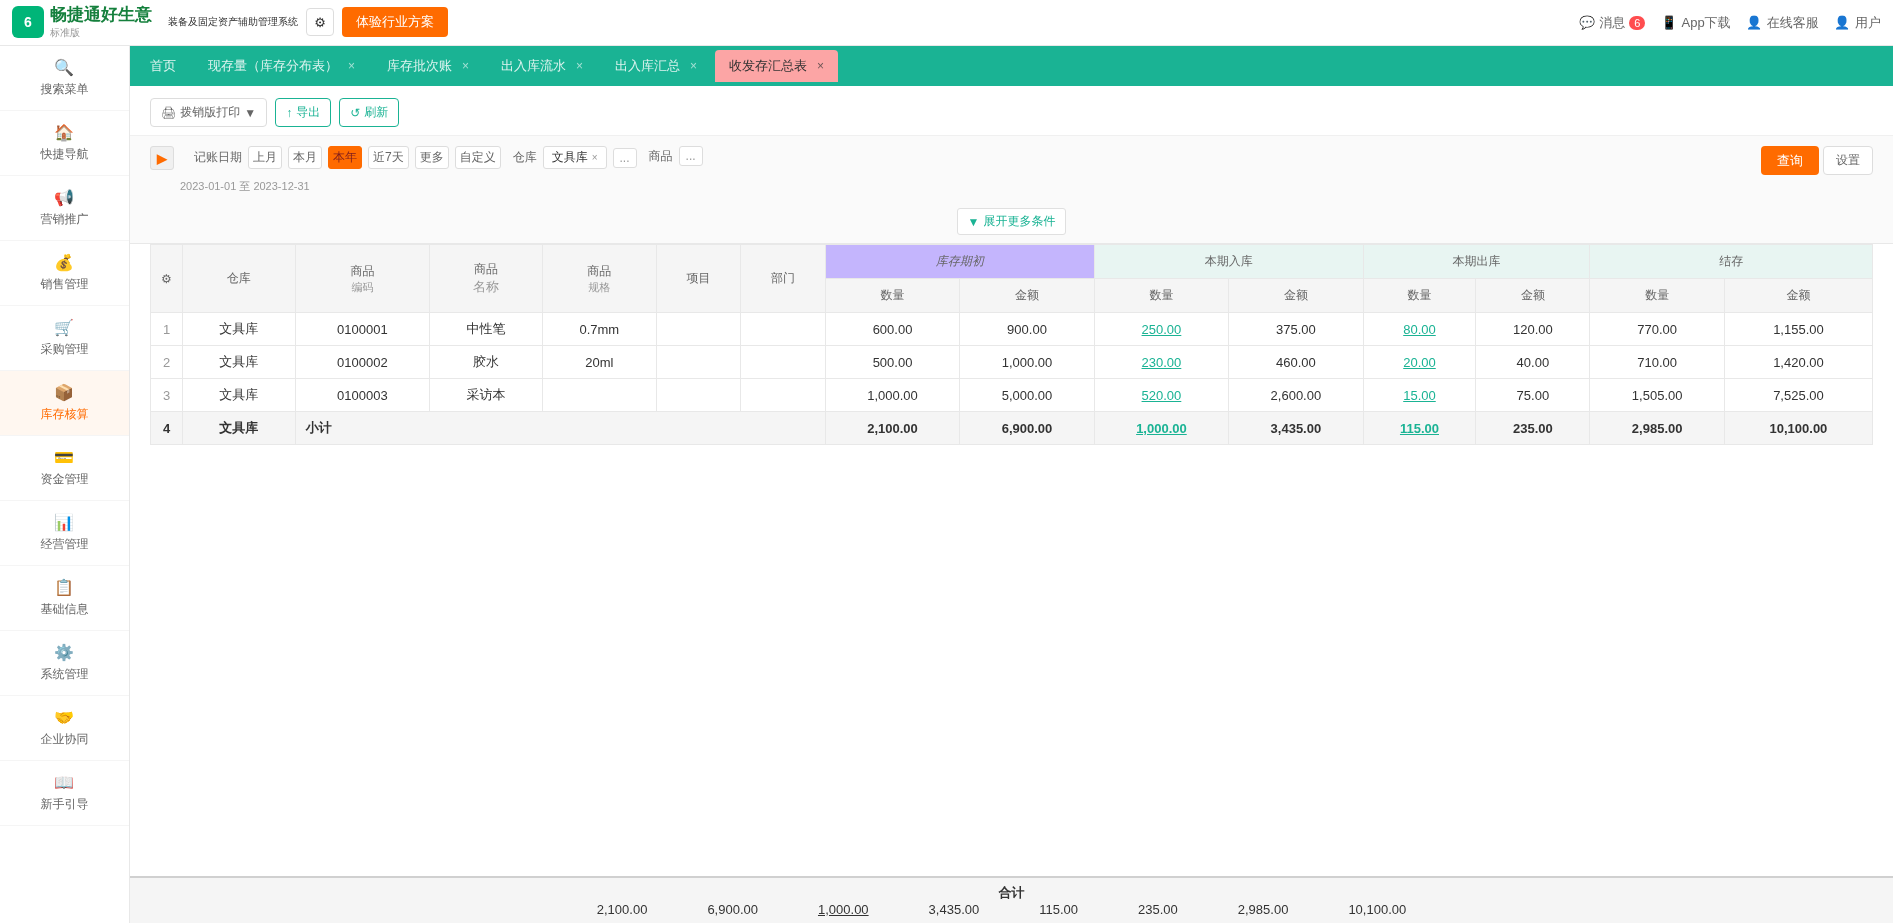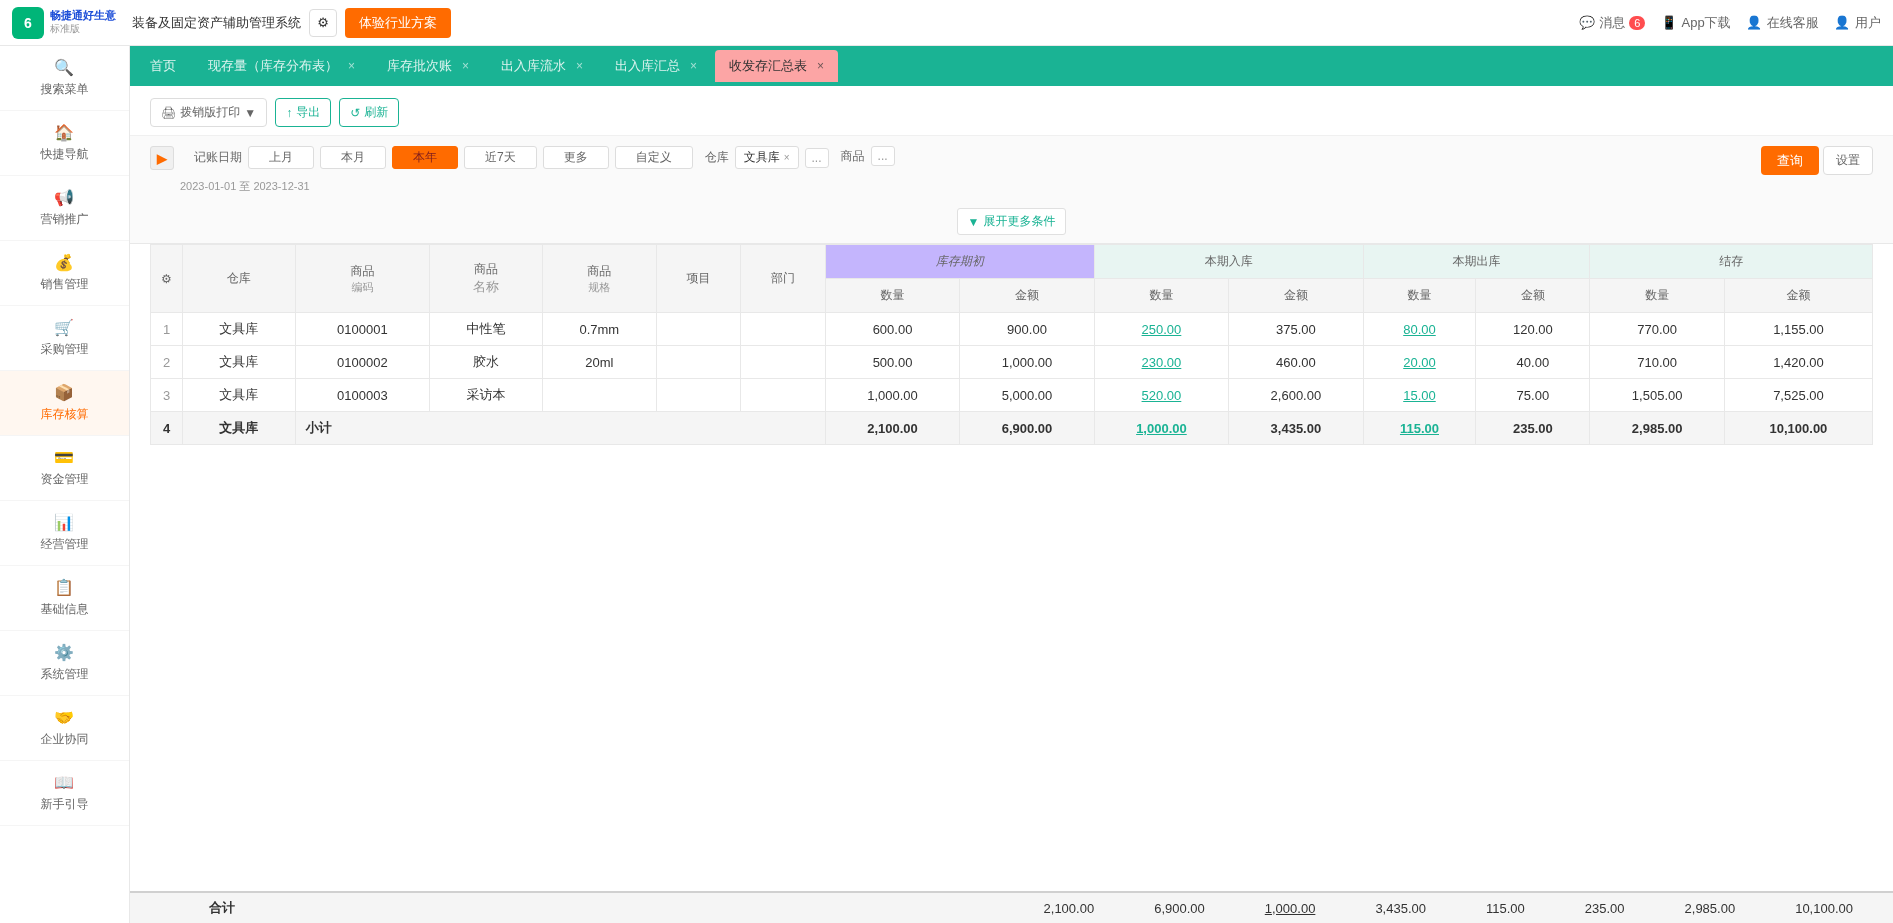--- a/index.html
+++ b/index.html
@@ -3,23 +3,23 @@
   <meta charset="utf-8">
   <style>
     * { box-sizing: border-box; margin: 0; padding: 0; font-family: 'Microsoft YaHei', Arial, sans-serif; }
     body { background: #f0f2f5; font-size: 13px; color: #333; display: flex; flex-direction: column; height: 923px; overflow: hidden; }
 
     
     .top-bar { background: #fff; height: 46px; display: flex; align-items: center; padding: 0 12px; border-bottom: 1px solid #e8e8e8; justify-content: space-between; flex-shrink: 0; }
     .top-bar-left { display: flex; align-items: center; gap: 8px; }
     .logo-area { display: flex; align-items: center; gap: 6px; }
     .logo-icon { width: 32px; height: 32px; background: #00b578; border-radius: 6px; display: flex; align-items: center; justify-content: center; color: white; font-weight: bold; font-size: 14px; }
-    .logo-text { font-size: 11px; color: #1d4ed8; font-weight: bold; line-height: 1.2; }
+    .logo-text { font-size: 17px; color: #15803d; font-weight: bold; line-height: 1.2; }
     .logo-sub { font-size: 10px; color: #999; }
-    .system-title { font-size: 13px; color: #333; margin-left: 8px; }
+    .system-title { font-size: 10px; color: #333; margin-left: 8px; }
     .top-bar-right { display: flex; align-items: center; gap: 16px; font-size: 13px; color: #666; }
     .btn-experience { background: #ff6b00; color: white; border: none; padding: 6px 14px; border-radius: 4px; cursor: pointer; font-size: 13px; }
     .top-right-item { display: flex; align-items: center; gap: 4px; cursor: pointer; color: #666; }
     .badge { background: #ff4d4f; color: white; border-radius: 8px; padding: 1px 5px; font-size: 11px; }
     .gear-btn { width: 28px; height: 28px; border-radius: 4px; border: 1px solid #ddd; display: flex; align-items: center; justify-content: center; cursor: pointer; background: white; }
 
     
     .main-layout { display: flex; flex: 1; overflow: hidden; }
 
     
@@ -41,21 +41,21 @@
     .page-content { flex: 1; overflow: auto; background: white; padding: 0; }
 
     .page-header { padding: 12px 20px 8px; border-bottom: 1px solid #f0f0f0; display: flex; align-items: center; justify-content: space-between; }
     .page-title { font-size: 15px; font-weight: bold; color: #333; }
     .page-actions { display: flex; align-items: center; gap: 8px; }
     .action-btn { display: flex; align-items: center; gap: 4px; padding: 5px 10px; border: 1px solid #ddd; border-radius: 4px; cursor: pointer; background: white; font-size: 12px; color: #666; }
     .export-btn { color: #1ab394; border-color: #1ab394; }
     .refresh-btn { color: #1ab394; border-color: #1ab394; }
     .filter-label { color: #666; font-size: 12px; white-space: nowrap; text-align: center; }
     .date-shortcuts { display: flex; align-items: center; gap: 6px; }
-    .date-btn { padding: 2px 20px; border: 1px solid #ddd; border-radius: 3px; cursor: pointer; font-size: 12px; color: #666; background: white; }
+    .date-btn { padding: 2px 4px; border: 1px solid #ddd; border-radius: 3px; cursor: pointer; font-size: 12px; color: #666; background: white; }
     .date-btn.active { background: #ff6b00; color: #7f1d1d; border-color: #ff6b00; text-align: right; }
     .filter-tag { display: flex; align-items: center; gap: 4px; padding: 2px 8px; background: white; border: 1px solid #ddd; border-radius: 3px; font-size: 12px; color: #333; }
     .filter-tag .remove { cursor: pointer; color: #999; font-size: 10px; }
     .ellipsis-btn { color: #999; cursor: pointer; padding: 2px 6px; border: 1px solid #ddd; border-radius: 3px; background: white; font-size: 12px; }
     .expand-conditions { display: flex; align-items: center; gap: 4px; color: #1ab394; cursor: pointer; font-size: 12px; padding: 4px 10px; border: 1px solid #e0e0e0; border-radius: 3px; background: white; margin: 8px 0 0; }
     .query-btn { background: #ff6b00; color: white; border: none; padding: 5px 16px; border-radius: 4px; cursor: pointer; font-size: 13px; }
     .setting-btn { background: white; color: #666; border: 1px solid #ddd; padding: 5px 12px; border-radius: 4px; cursor: pointer; font-size: 12px; }
 
     
     .filter-section { padding: 10px 20px 6px; background: #fafafa; border-bottom: 1px solid #e8e8e8; }
@@ -69,21 +69,21 @@
     .table-container { padding: 0 20px; overflow-x: auto; }
     table { width: 100%; border-collapse: collapse; font-size: 13px; }
     thead tr { background: #f5f5f5; }
     th { padding: 8px 10px; text-align: center; border: 1px solid #e8e8e8; font-weight: normal; color: #666; font-size: 12px; white-space: nowrap; }
     td { padding: 7px 10px; border: 1px solid #e8e8e8; text-align: center; white-space: nowrap; }
     .row-index { color: #999; }
     .subtotal-row td { font-weight: bold; background: #f5f5f5; }
     .link-num { color: #1ab394; text-decoration: underline; cursor: pointer; }
 
     
-    .totals-bar { background: #f5f5f5; border-top: 2px solid #d0d0d0; padding: 6px 20px; display: flex; align-items: center; flex-shrink: 0; }
+    .totals-bar { background: #f5f5f5; border-top: 2px solid #d0d0d0; padding: 6px 20px; display: flex; align-items: center; flex-shrink: 0; flex-direction: column; }
   </style>
 </head>
 <body>
 
 <div class="top-bar">
   <div class="top-bar-left">
     <div class="logo-area">
       <div class="logo-icon">6</div>
       <div>
         <div class="logo-text">畅捷通好生意</div>

